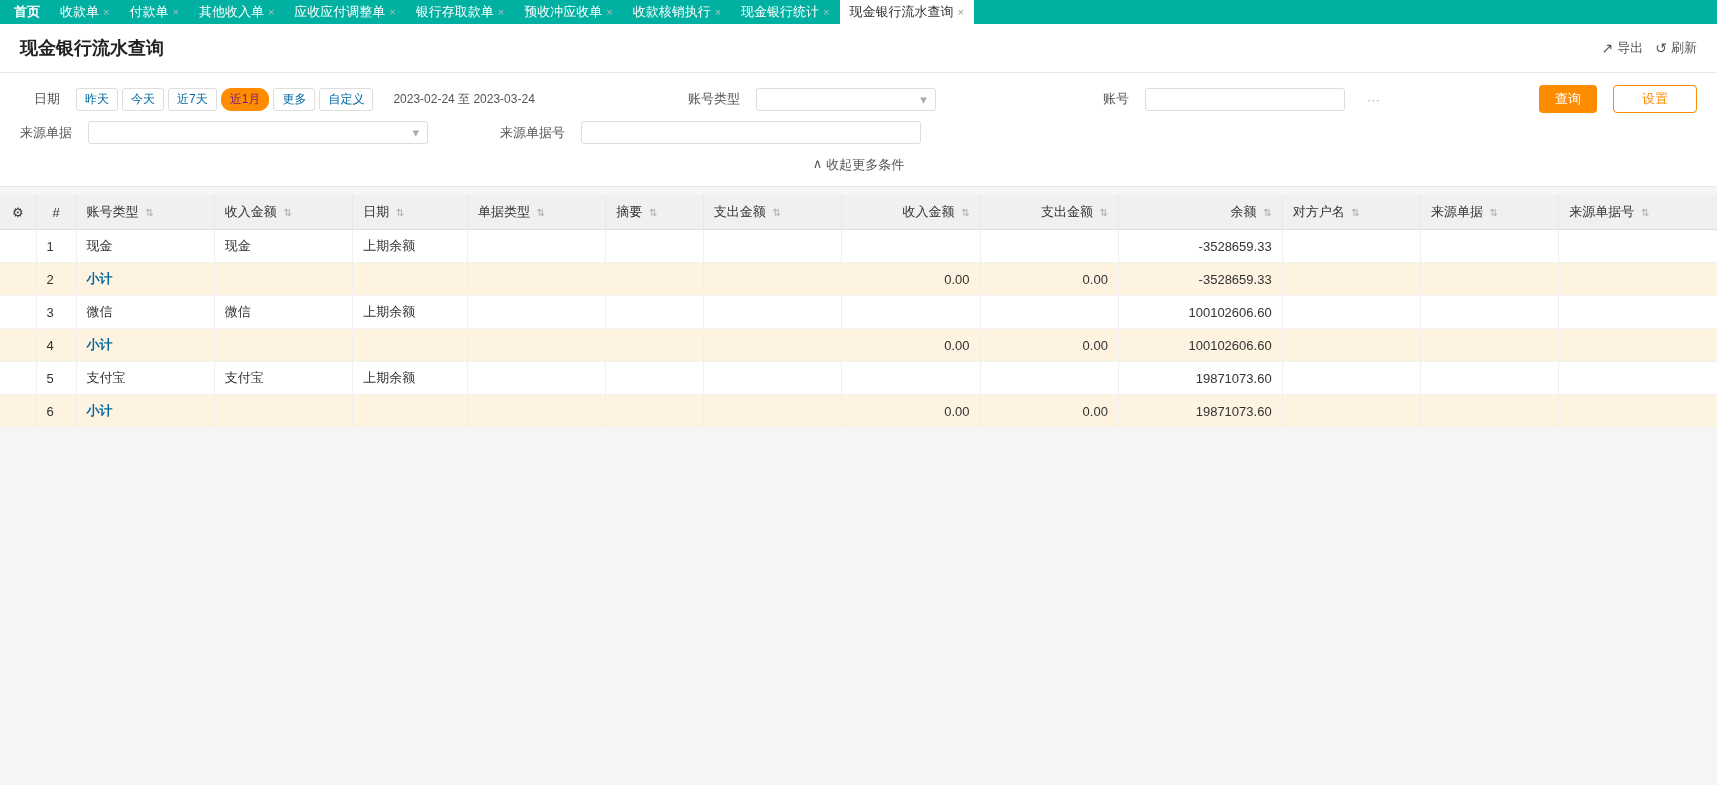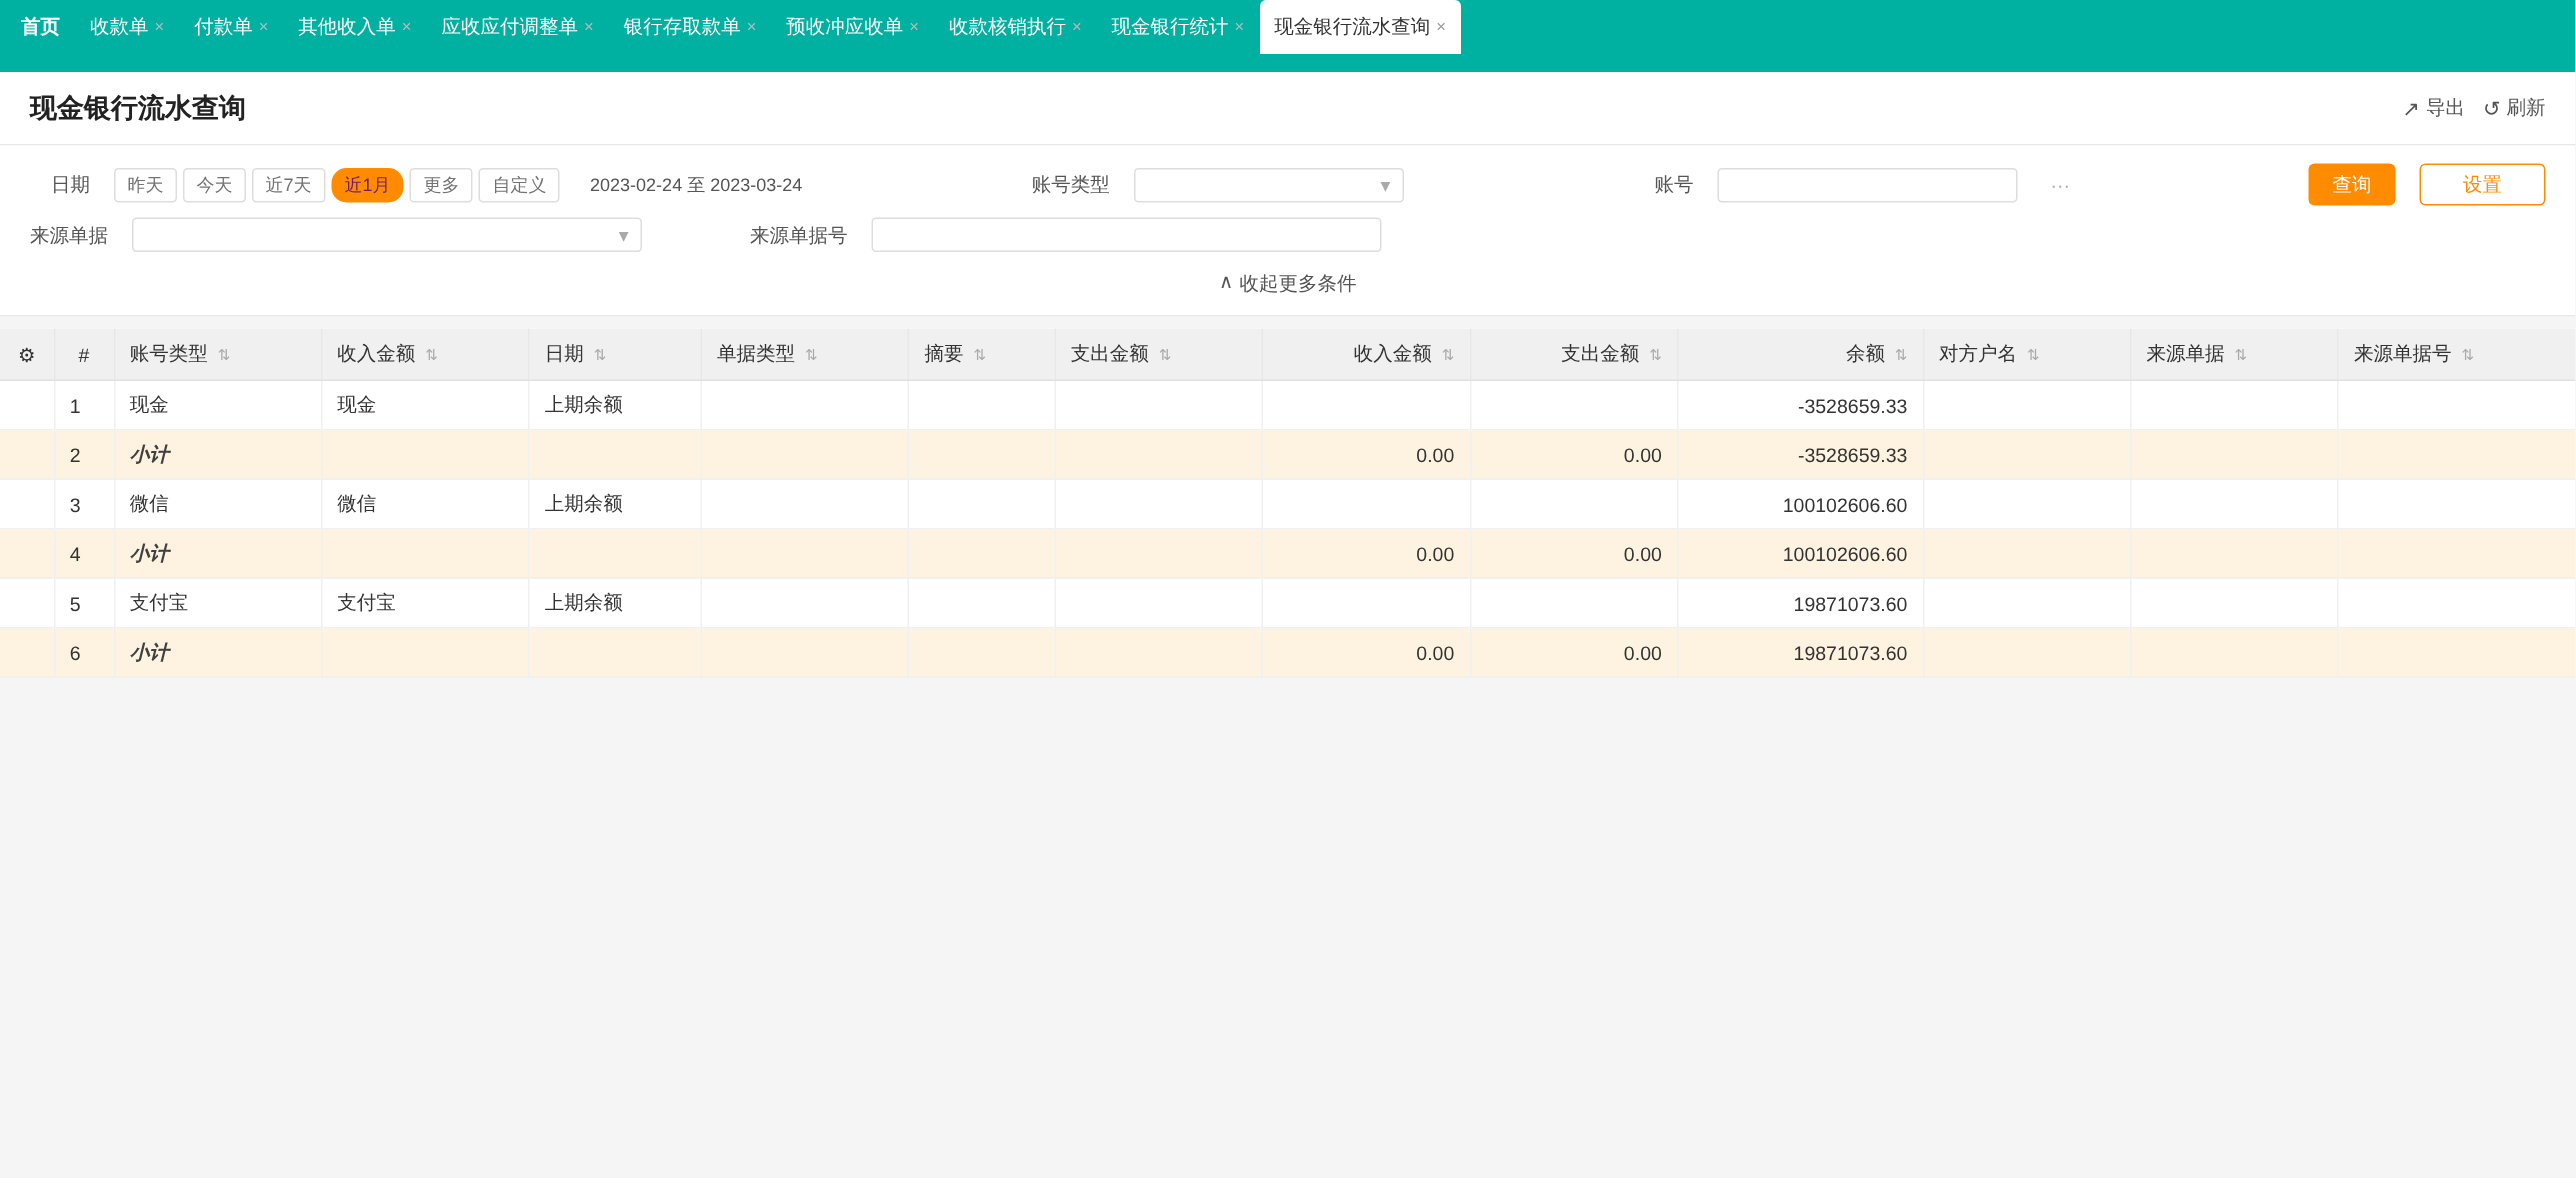--- a/index.html
+++ b/index.html
@@ -2,22 +2,22 @@
 <html><head>
   <meta charset="utf-8">
   <style>
     * { box-sizing: border-box; margin: 0; padding: 0; font-family: 'Microsoft YaHei', Arial, sans-serif; font-size: 13px; }
     body { background: #f5f5f5; }
 
     
     .top-nav {
       background: #00b0a0;
       display: flex;
-      align-items: flex-start;
-      height: 48px;
+      align-items: center;
+      height: 24px;
       padding: 0 4px;
       overflow: hidden;
     }
     .nav-tab {
       display: inline-flex;
       align-items: center;
       padding: 0 10px;
       height: 36px;
       color: #fff;
       font-size: 12px;
@@ -88,21 +88,21 @@
       display: flex;
       gap: 4px;
       align-items: center;
     }
     .date-btn {
       padding: 2px 8px;
       border: 1px solid #ddd;
       border-radius: 3px;
       background: #fff;
       cursor: pointer;
-      color: #737373;
+      color: #0369a1;
       font-size: 12px;
     }
     .date-btn.active {
       background: #ff8c00;
       color: #701a75;
       border-color: #ff8c00;
       border-radius: 10px;
     }
     .date-range {
       color: #555;
@@ -190,21 +190,21 @@
     tbody tr { border-bottom: 1px solid #f0f0f0; }
     tbody tr.subtotal { background: #fdf3e0; }
     tbody td {
       padding: 7px 10px;
       color: #333;
       border-right: 1px solid #f0f0f0;
       white-space: nowrap;
     }
     tbody td:last-child { border-right: none; }
     .td-num { text-align: right; }
-    .td-orange { color: #404040; font-weight: bold; font-style: italic; }
+    .td-orange { color: #0369a1; font-weight: bold; }
     .th-config {
       width: 36px;
       text-align: center;
       cursor: pointer;
     }
     .th-num { width: 40px; text-align: center; }
   </style>
 </head>
 <body>
 

